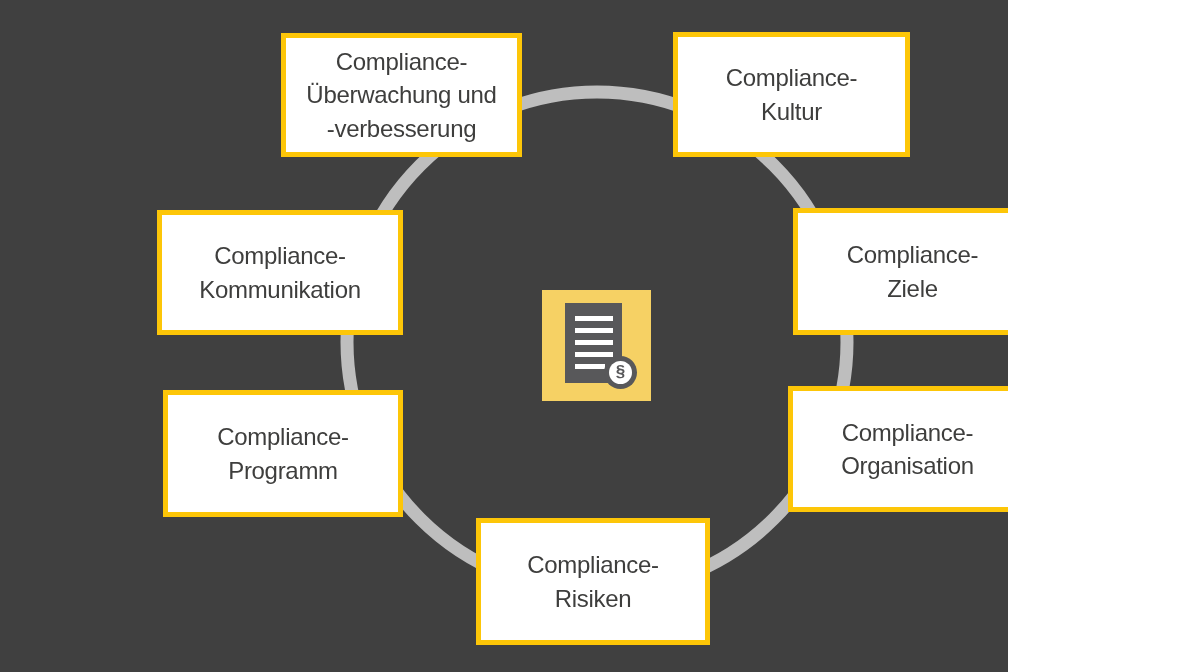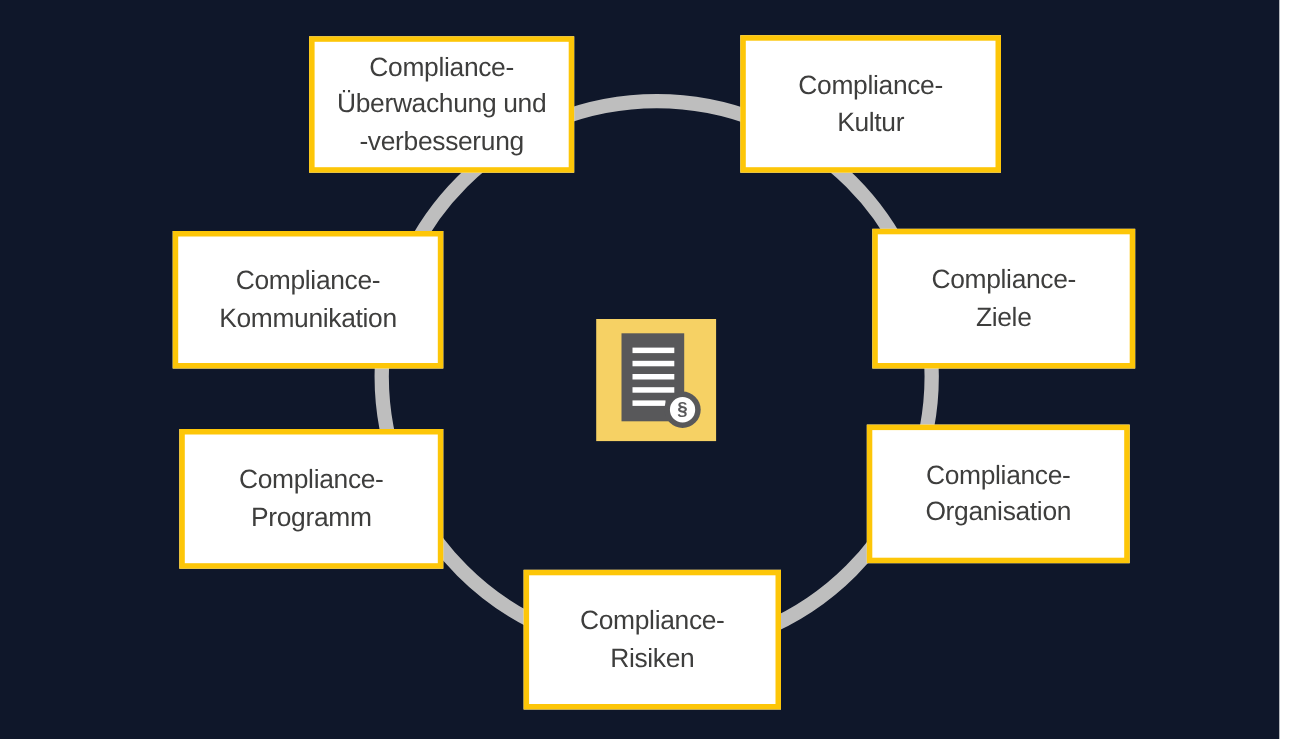--- a/index.html
+++ b/index.html
@@ -3,25 +3,24 @@
 <meta charset="utf-8">
 <style>
   html, body {
     margin: 0;
     padding: 0;
     background: #ffffff;
     font-family: "Liberation Sans", sans-serif;
   }
   .canvas {
     position: relative;
-    width: 1140px;
+    width: 1008px;
     height: 672px;
-    background: #0f172a;
+    background: #404040;
     overflow: hidden;
-    padding-left: 23px;
   }
   .ring-svg {
     position: absolute;
     left: 0;
     top: 0;
     width: 1194px;
     height: 672px;
   }
   .node-box {
     position: absolute;

